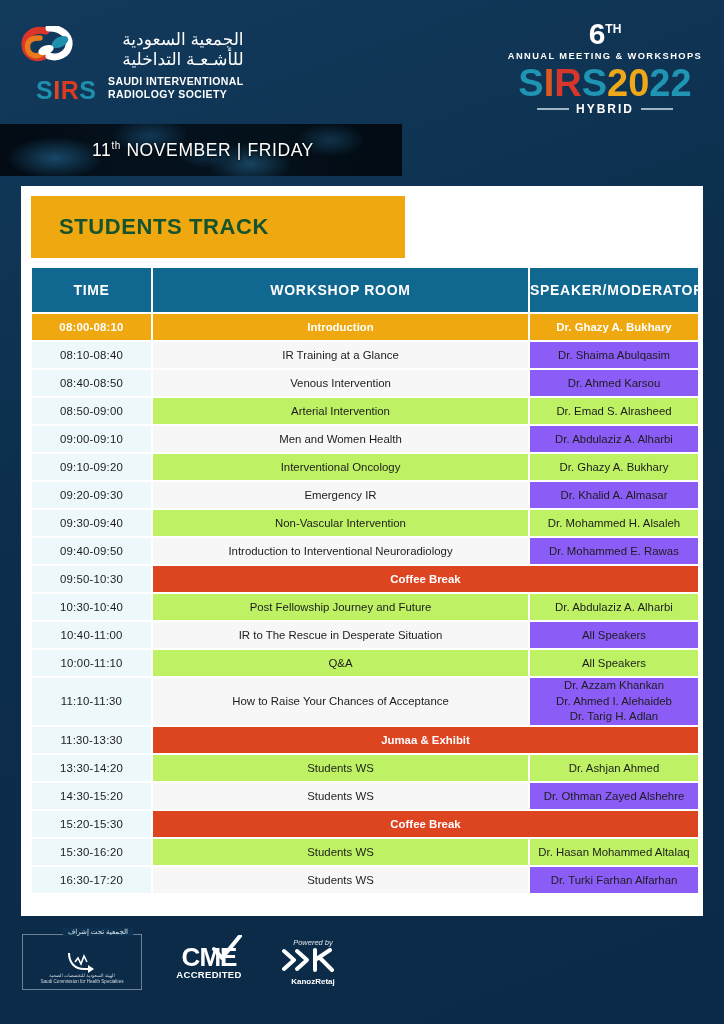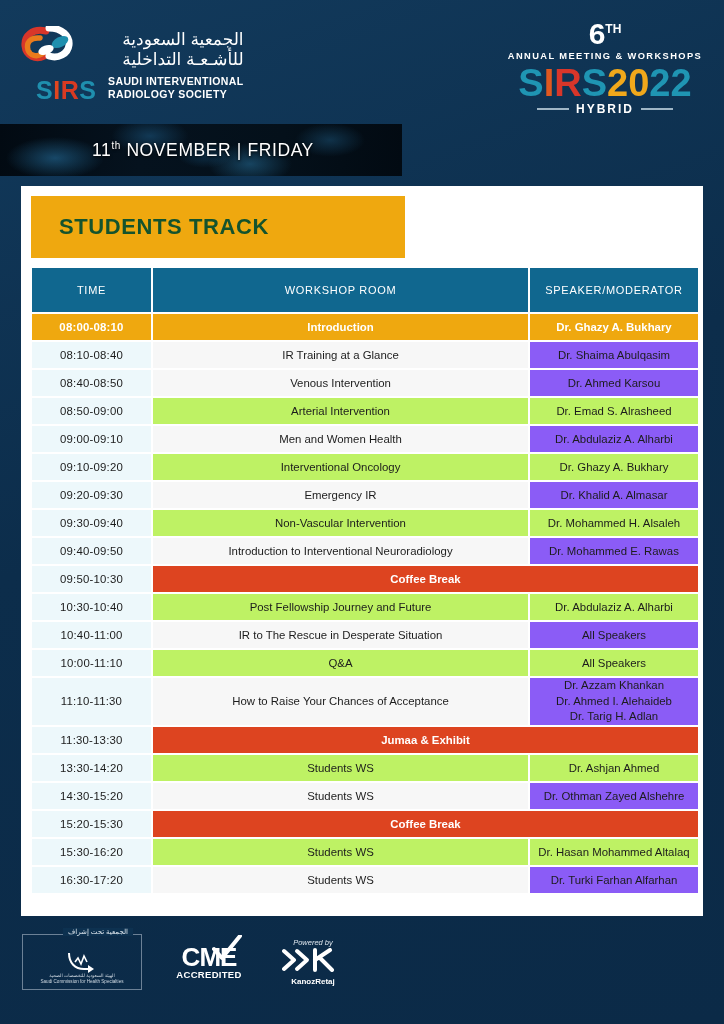--- a/index.html
+++ b/index.html
@@ -81,21 +81,21 @@
     width: 664px; border-collapse: separate; border-spacing: 2px 2px;
     table-layout: fixed;
   }
   table.sched th, table.sched td { padding: 0; }
   col.c-time { width: 119px; }
   col.c-room { width: 375px; }
   col.c-spk  { width: 168px; }
 
   thead th {
     background:#10678f; color:#ffffff;
-    font-size: 11px; font-weight: normal; letter-spacing: .7px;
+    font-size: 14px; font-weight: bold; letter-spacing: .7px;
     height: 44px; text-align: center; vertical-align: middle;
   }
 
   td { text-align:center; vertical-align: middle; font-size: 11.4px; color:#1c1c1c; }
   td.time { background:#edf8fb; font-weight: normal; letter-spacing: .2px; height: 26px; }
   td.room { background:#f7f7f7; }
   td.spk  { background:#8b5cf6; }
   tr.alt td.room, tr.alt td.spk { background:#bef264; }
 
   

